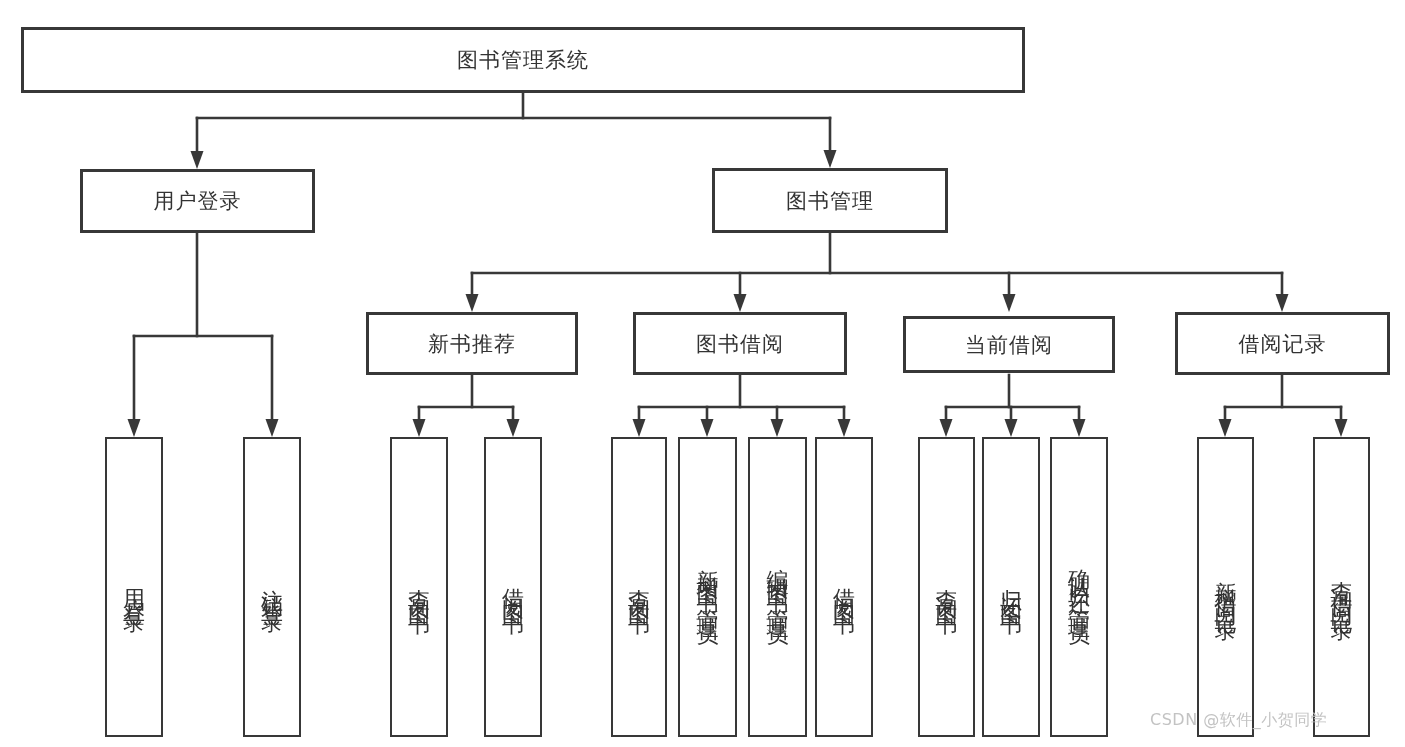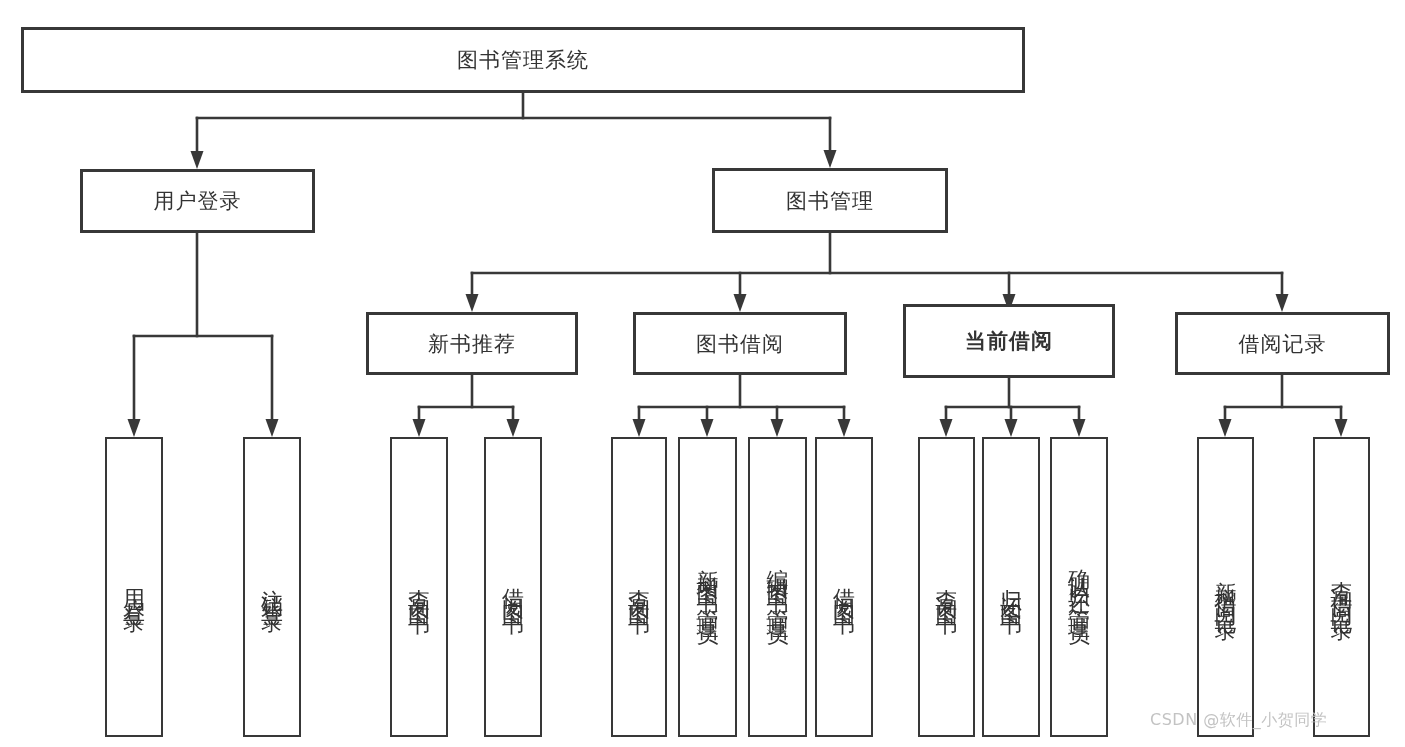--- a/index.html
+++ b/index.html
@@ -127,21 +127,21 @@
   <div class="box" style="left:712px; top:168px; width:236px; height:65px;">
     <span class="hlabel">图书管理</span>
   </div>
 
   <div class="box" style="left:633px; top:312px; width:214px; height:63px;">
     <span class="hlabel">图书借阅</span>
   </div>
   <div class="box" style="left:366px; top:312px; width:212px; height:63px;">
     <span class="hlabel">新书推荐</span>
   </div>
-  <div class="box" style="left:903px; top:304px; width:212px; height:74px;font-weight:bold;">
+  <div class="box" style="left:903px; top:316px; width:212px; height:57px;">
     <span class="hlabel">当前借阅</span>
   </div>
   <div class="box" style="left:1175px; top:312px; width:215px; height:63px;">
     <span class="hlabel">借阅记录</span>
   </div>
 
   <div class="box leaf" style="left:105px; top:437px; width:58px; height:300px;">
     <span class="vtext">用户登录</span>
   </div>
   <div class="box leaf" style="left:243px; top:437px; width:58px; height:300px;">

